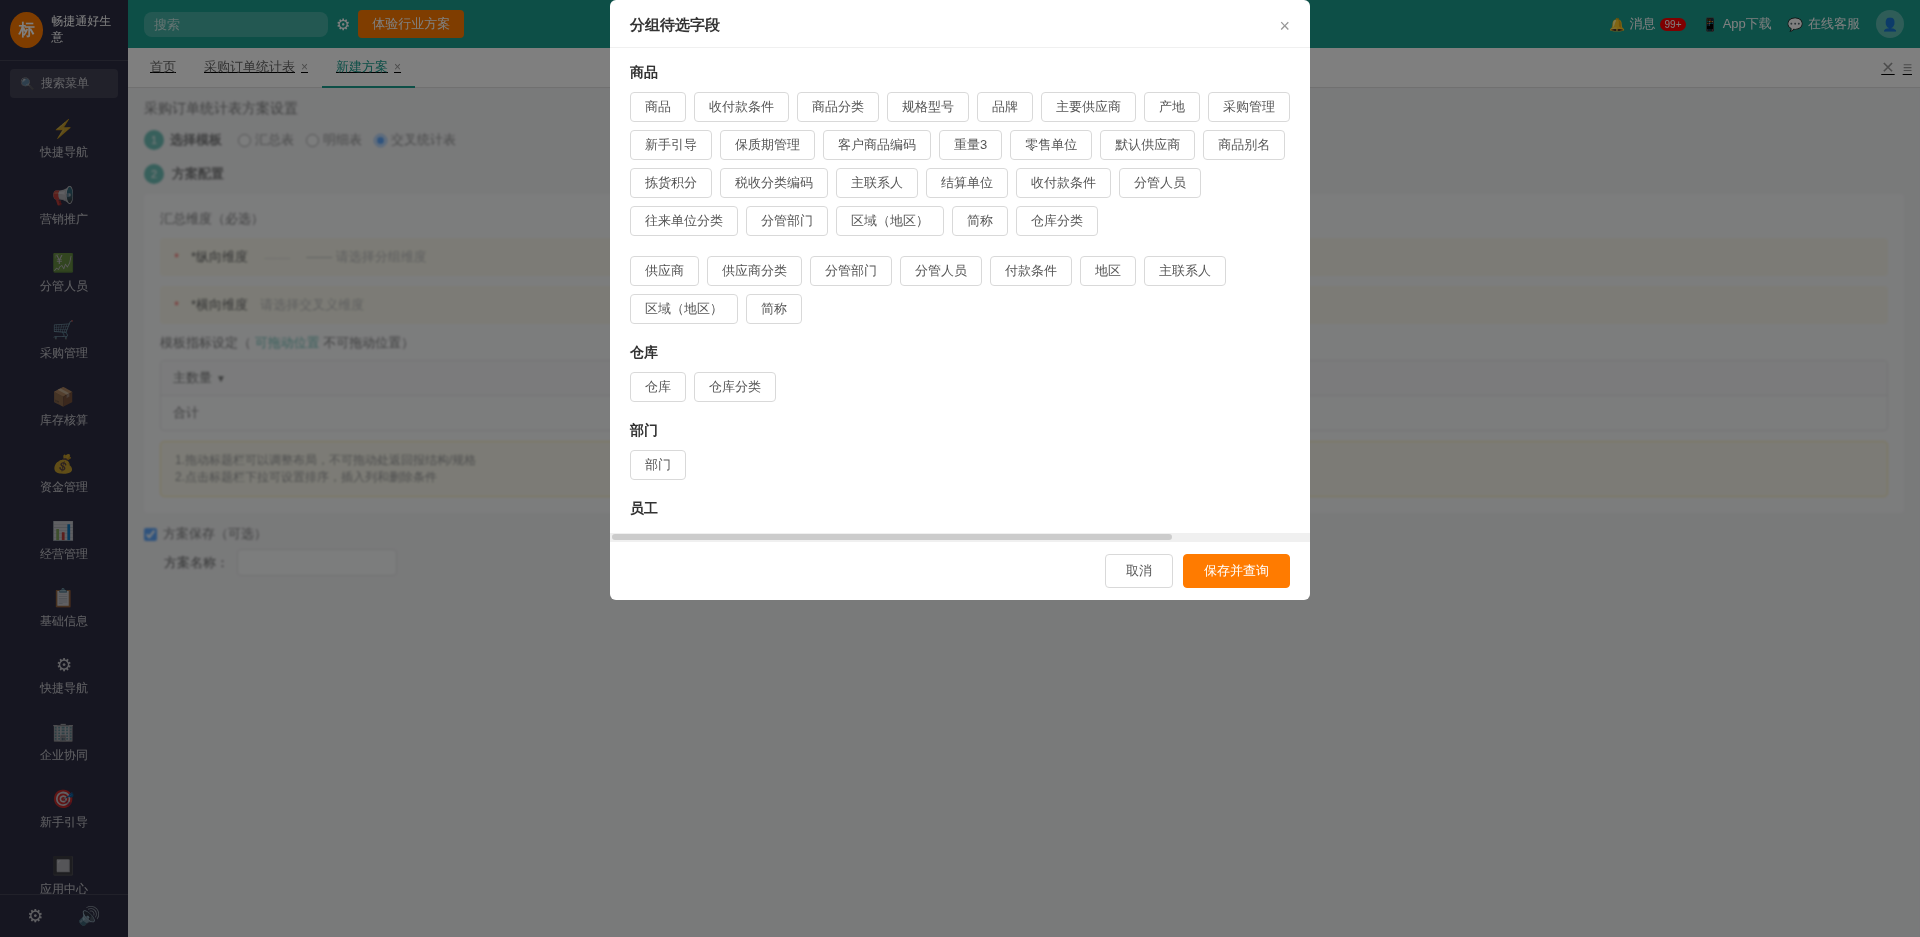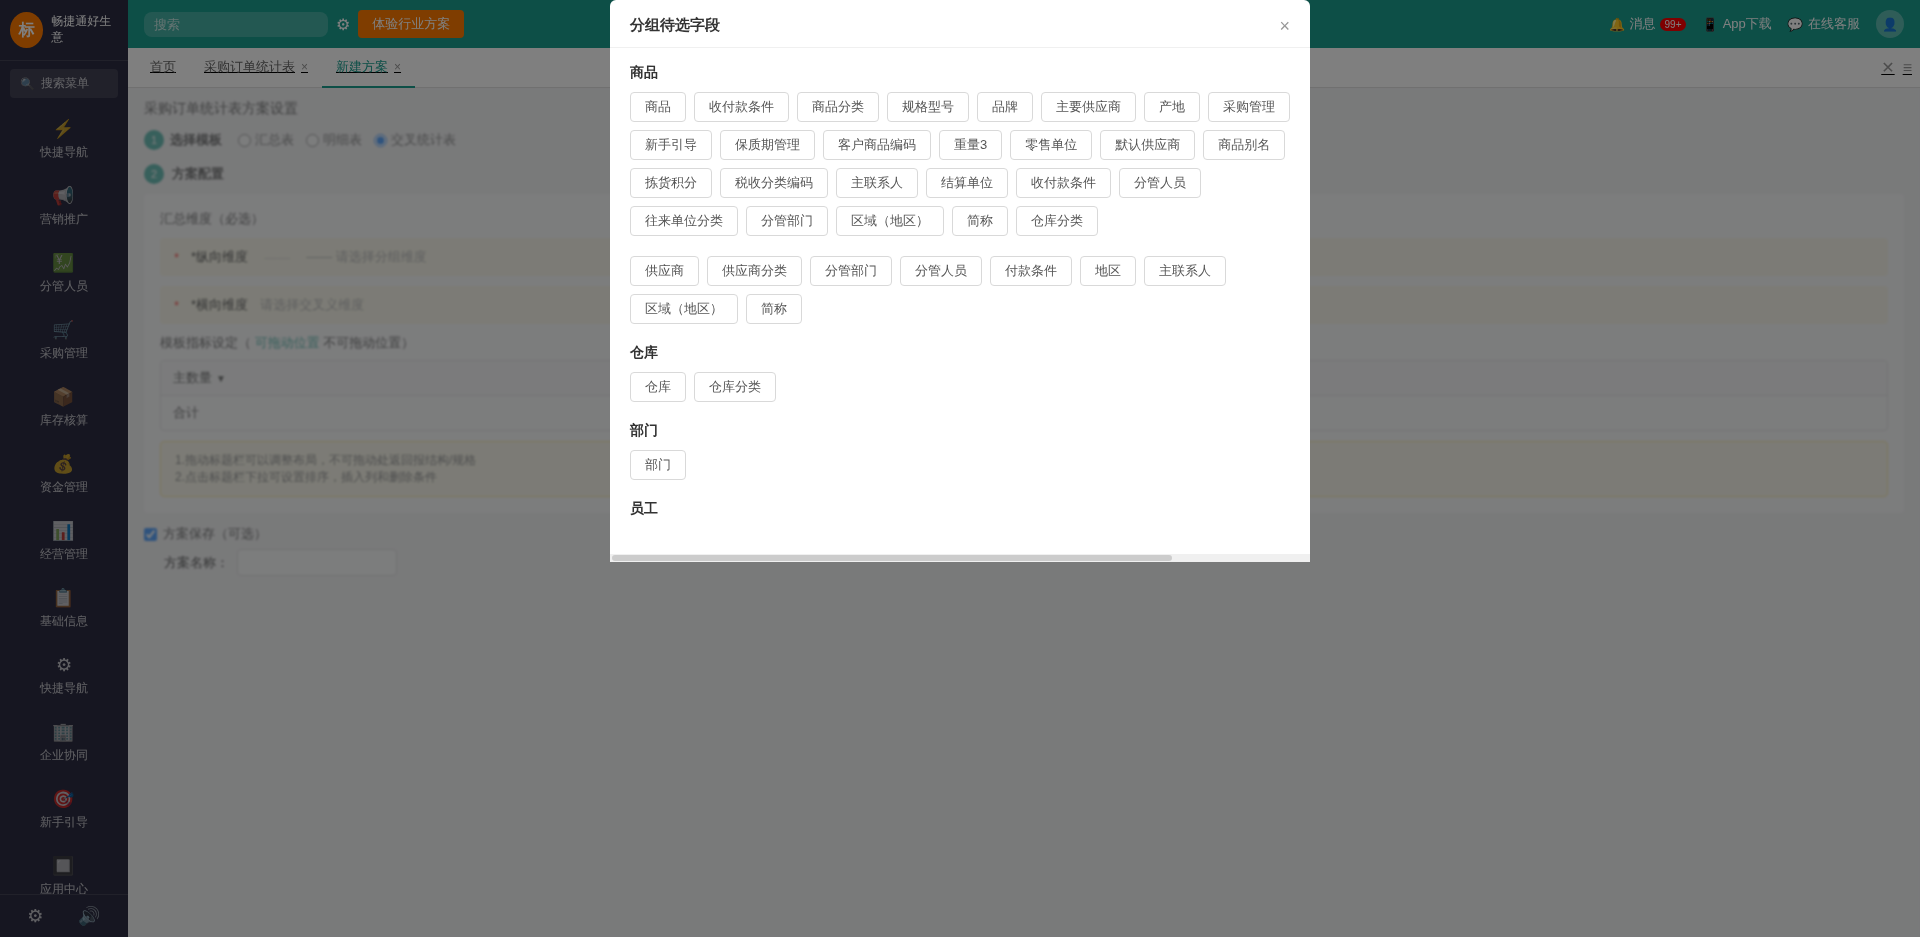--- a/index.html
+++ b/index.html
@@ -389,14 +389,18 @@
             <div class="field-tag">部门</div>
           </div>
         </div>
         <div class="field-group">
           <div class="field-group-title">员工</div>
         </div>
       </div>
     <div class="modal-scroll-track">
       <div class="modal-scroll-thumb"></div>
     </div>
+    <div class="modal-footer">
+      <button class="btn btn-default">取消</button>
+      <button class="btn btn-primary">保存并查询</button>
+    </div>
   </div>
 </div>
 
 </body></html>

